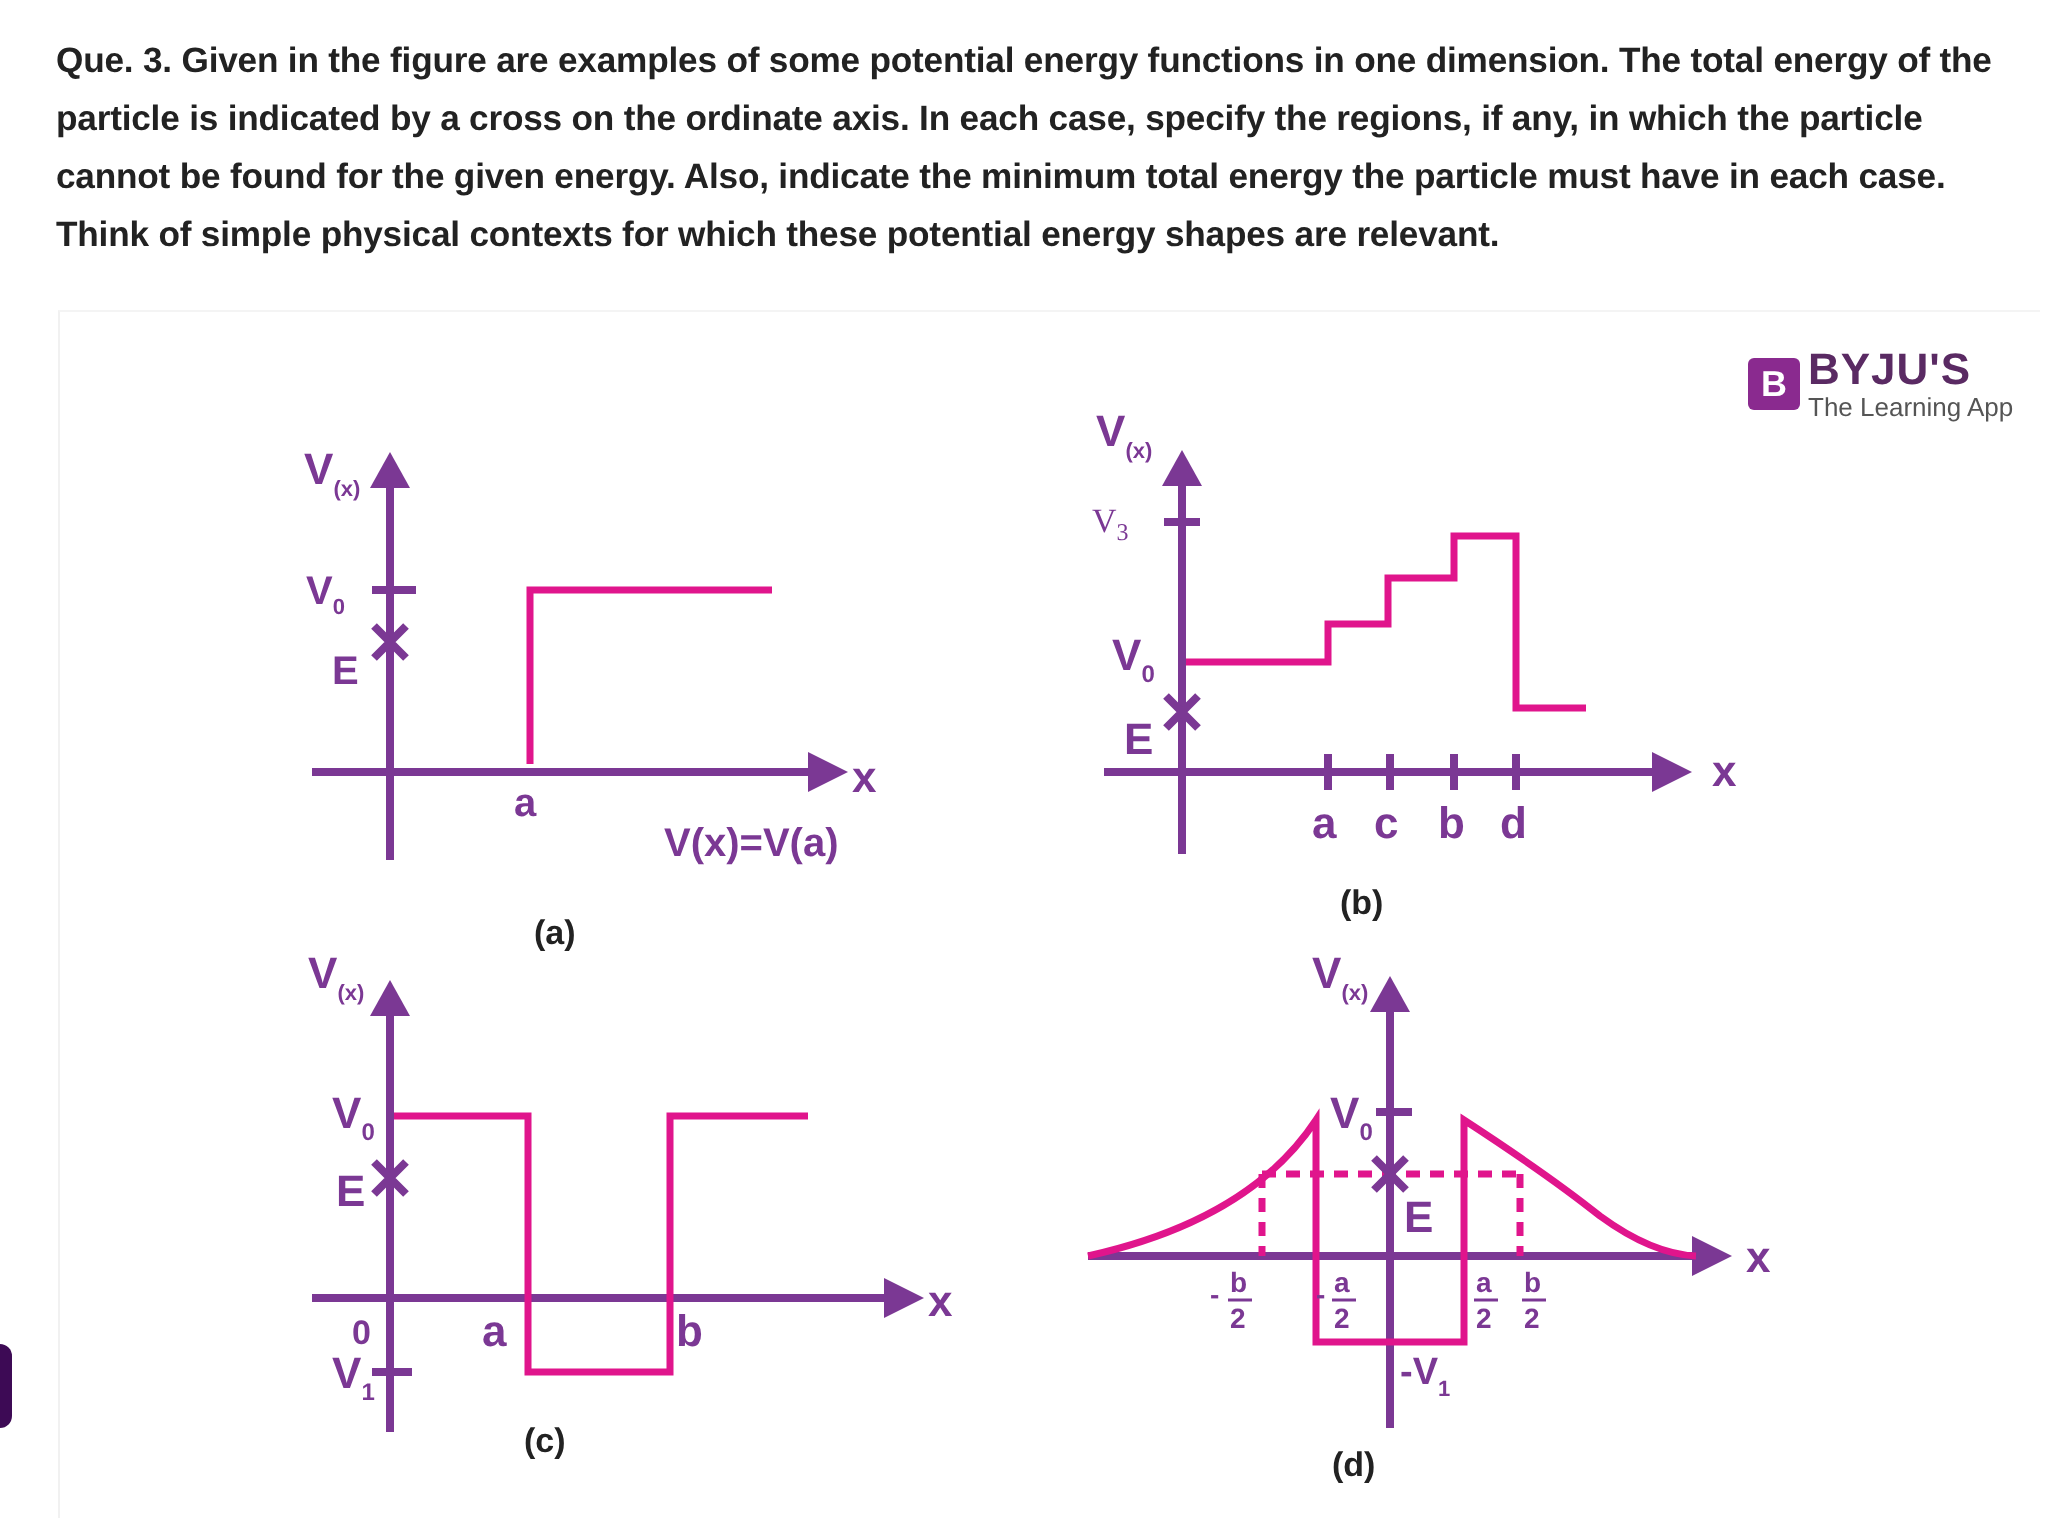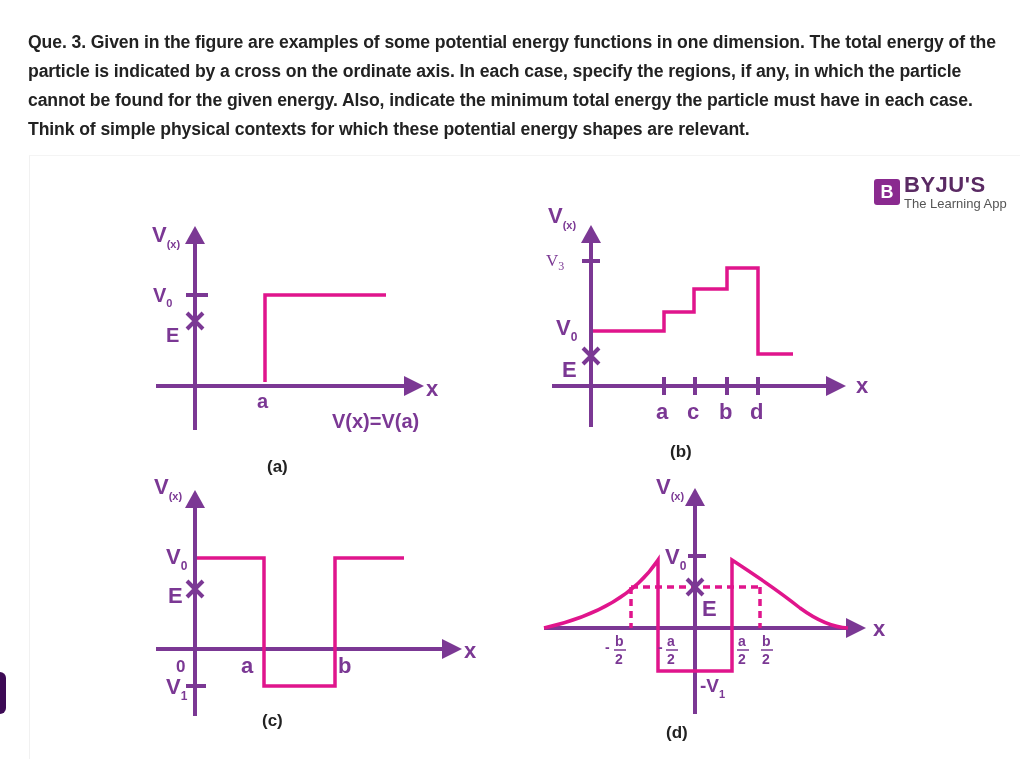--- a/index.html
+++ b/index.html
@@ -1,18 +1,18 @@
 <!DOCTYPE html>
 <html><head>
 <meta charset="utf-8">
 <style>
   html, body { margin:0; padding:0; background:#ffffff; }
   body { width:1024px; height:759px; overflow:hidden; position:relative; font-family:"Liberation Sans", sans-serif; }
   .question {
-    position:absolute; left:28px; top:28px; width:980px;
+    position:absolute; left:28px; top:16px; width:980px;
     font-family:"Liberation Sans", sans-serif; font-weight:bold;
     font-size:17.6px; line-height:29px; color:#222222; letter-spacing:-0.1px;
   }
   .figure-card {
     position:absolute; left:29px; top:155px; width:990px; height:604px;
     background:#ffffff; border-left:1px solid #f1f1f1; border-top:1px solid #f4f4f4;
   }
   .logo { position:absolute; left:874px; top:174px; display:flex; align-items:center; }
   .logo-badge { width:26px; height:26px; background:#8a2a8f; border-radius:3px; display:flex; align-items:center; justify-content:center; margin-right:4px; }
   .logo-badge span { color:#ffffff; font-weight:bold; font-size:18px; font-family:"Liberation Sans", sans-serif; }

